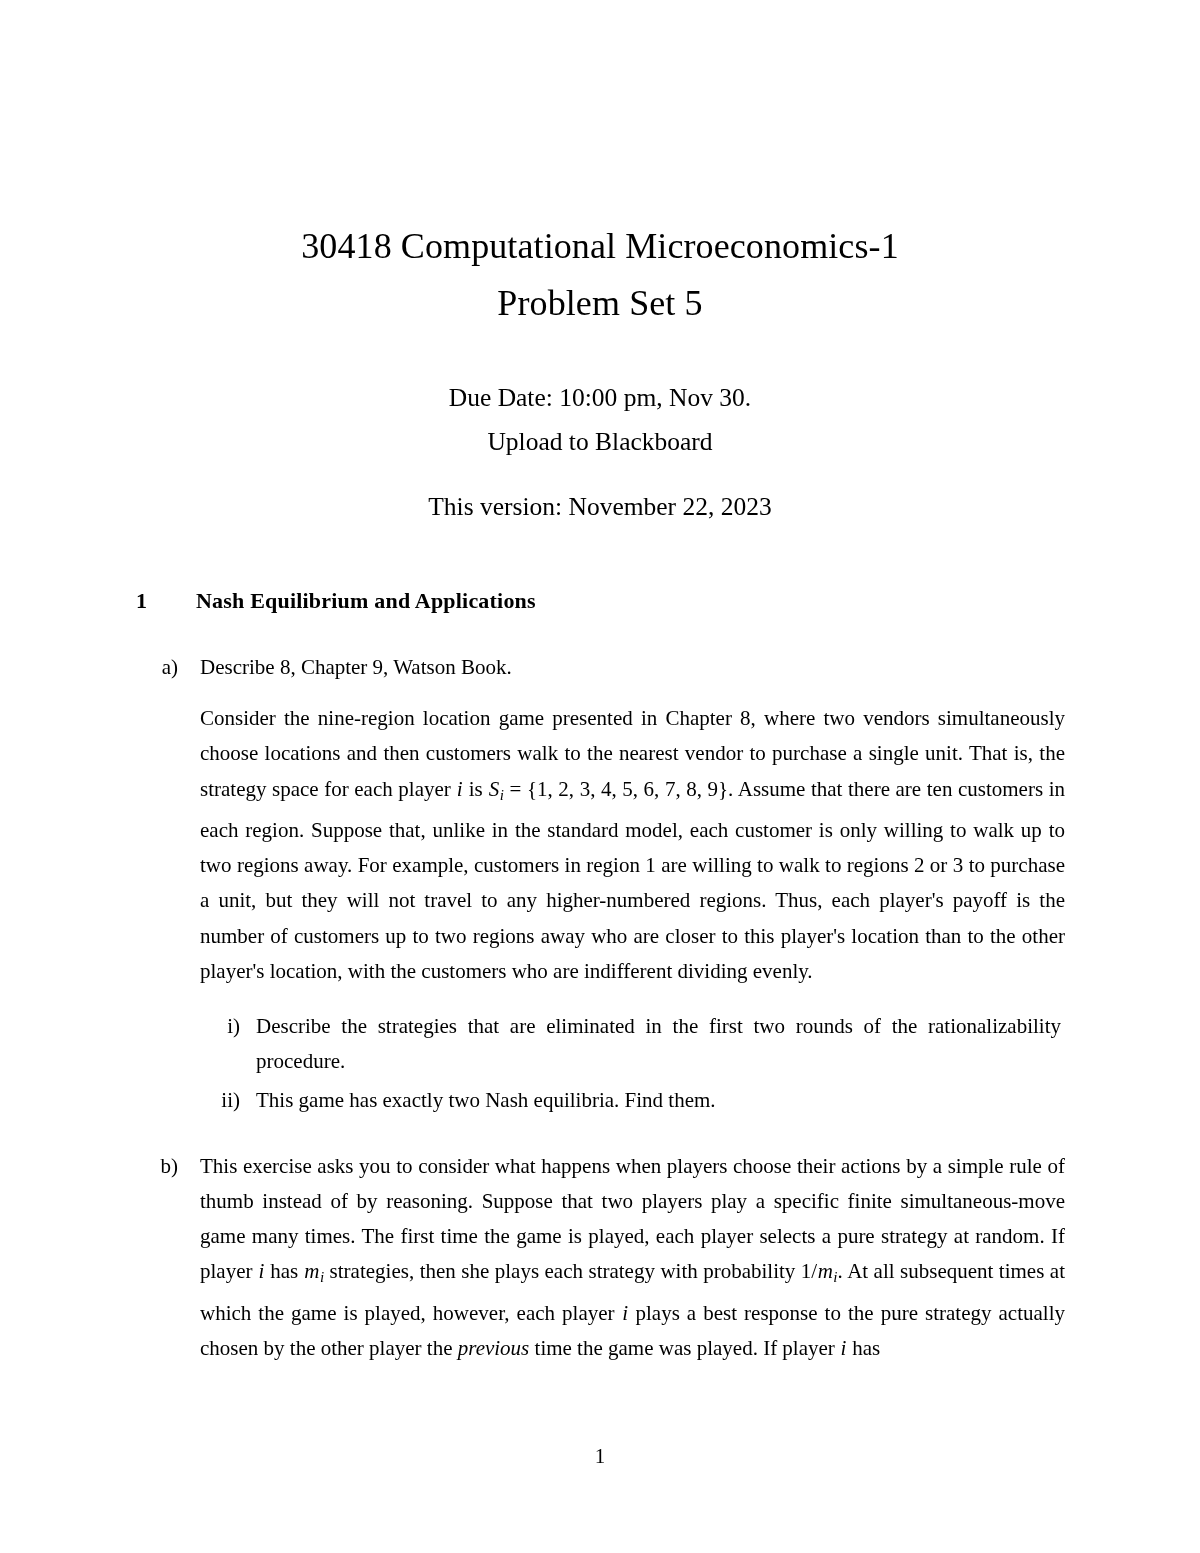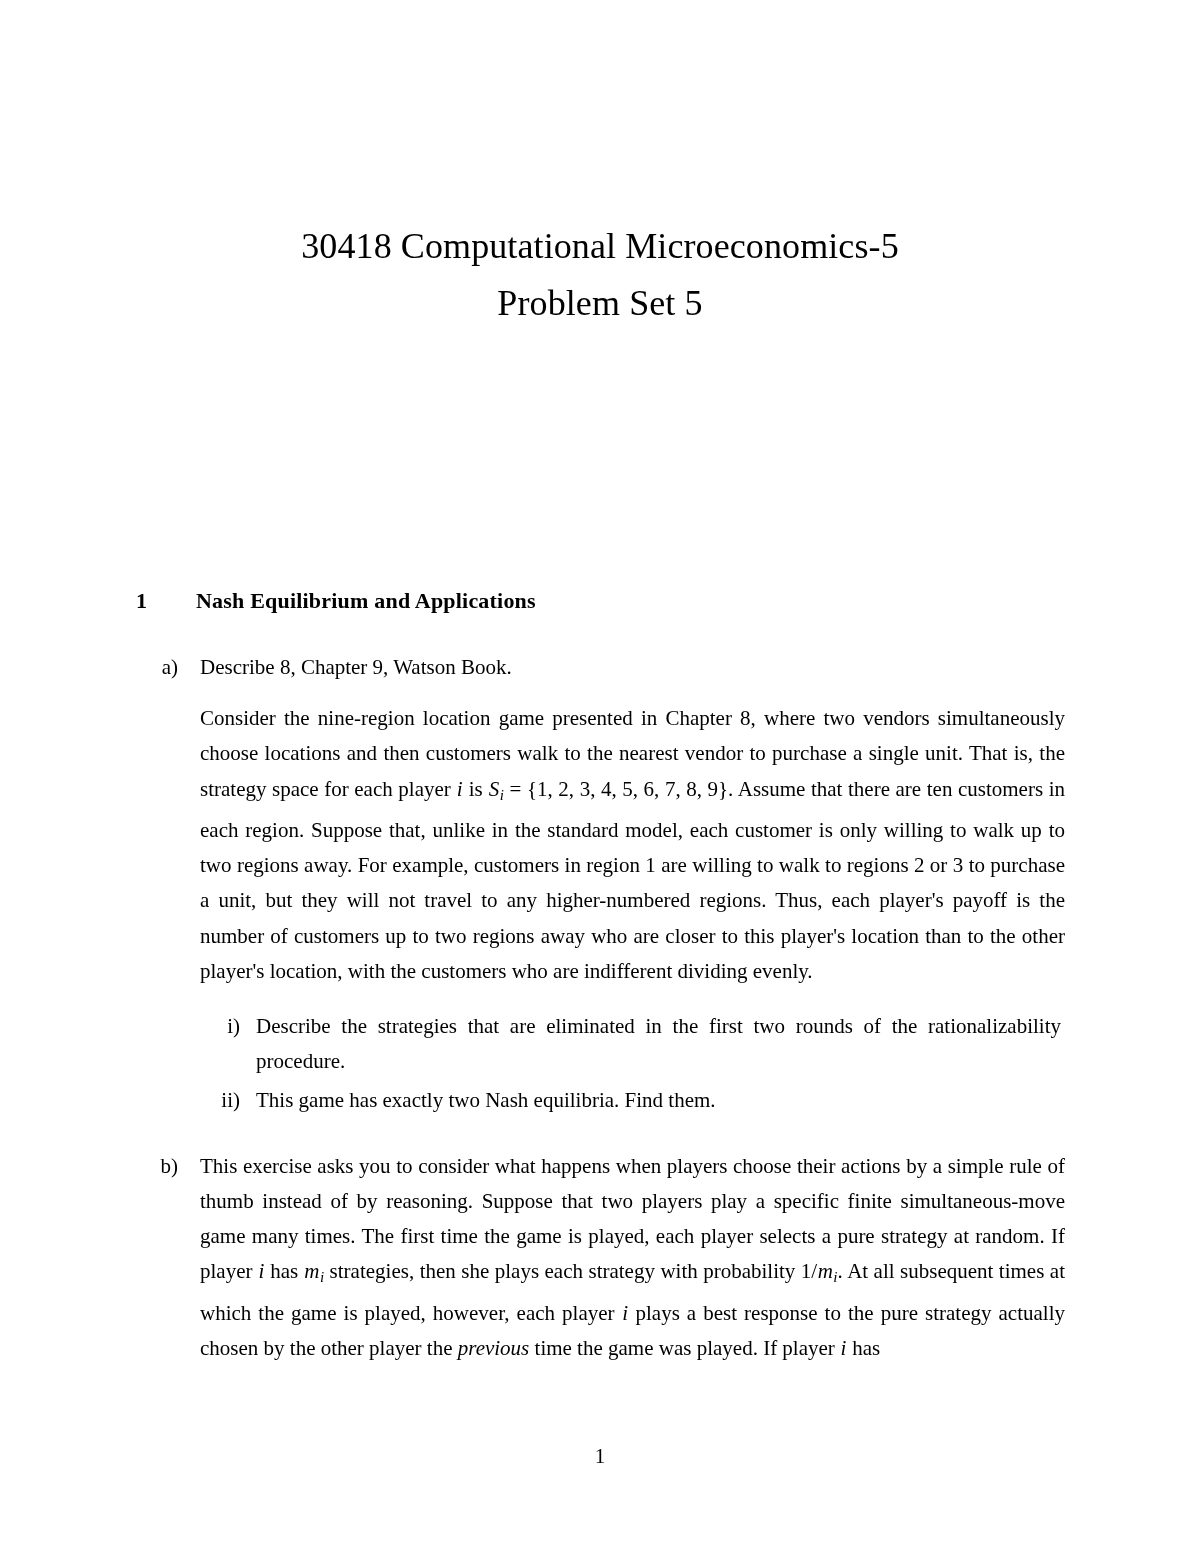--- a/index.html
+++ b/index.html
@@ -152,24 +152,29 @@
     text-align: center;
     font-size: 21px;
   }
 </style>
 </head>
 <body>
 
 <div class="page">
 
   <div class="title-block">
-    <div class="doc-title-line">30418 Computational Microeconomics-5</div>
+    <div class="doc-title-line">30418 Computational Microeconomics-1</div>
     <div class="doc-title-line">Problem Set 5</div>
   </div>
 
+  <div class="meta-block">
+    <div class="meta-line">Due Date: 10:00 pm, Nov 30.</div>
+    <div class="meta-line second">Upload to Blackboard</div>
+    <div class="meta-line version">This version: November 22, 2023</div>
+  </div>
 
   <div class="section-heading">
     <span class="sec-num">1</span><span>Nash Equilibrium and Applications</span>
   </div>
 
   <div class="body-area">
 
     <div class="item">
       <span class="marker">a)</span>
 

